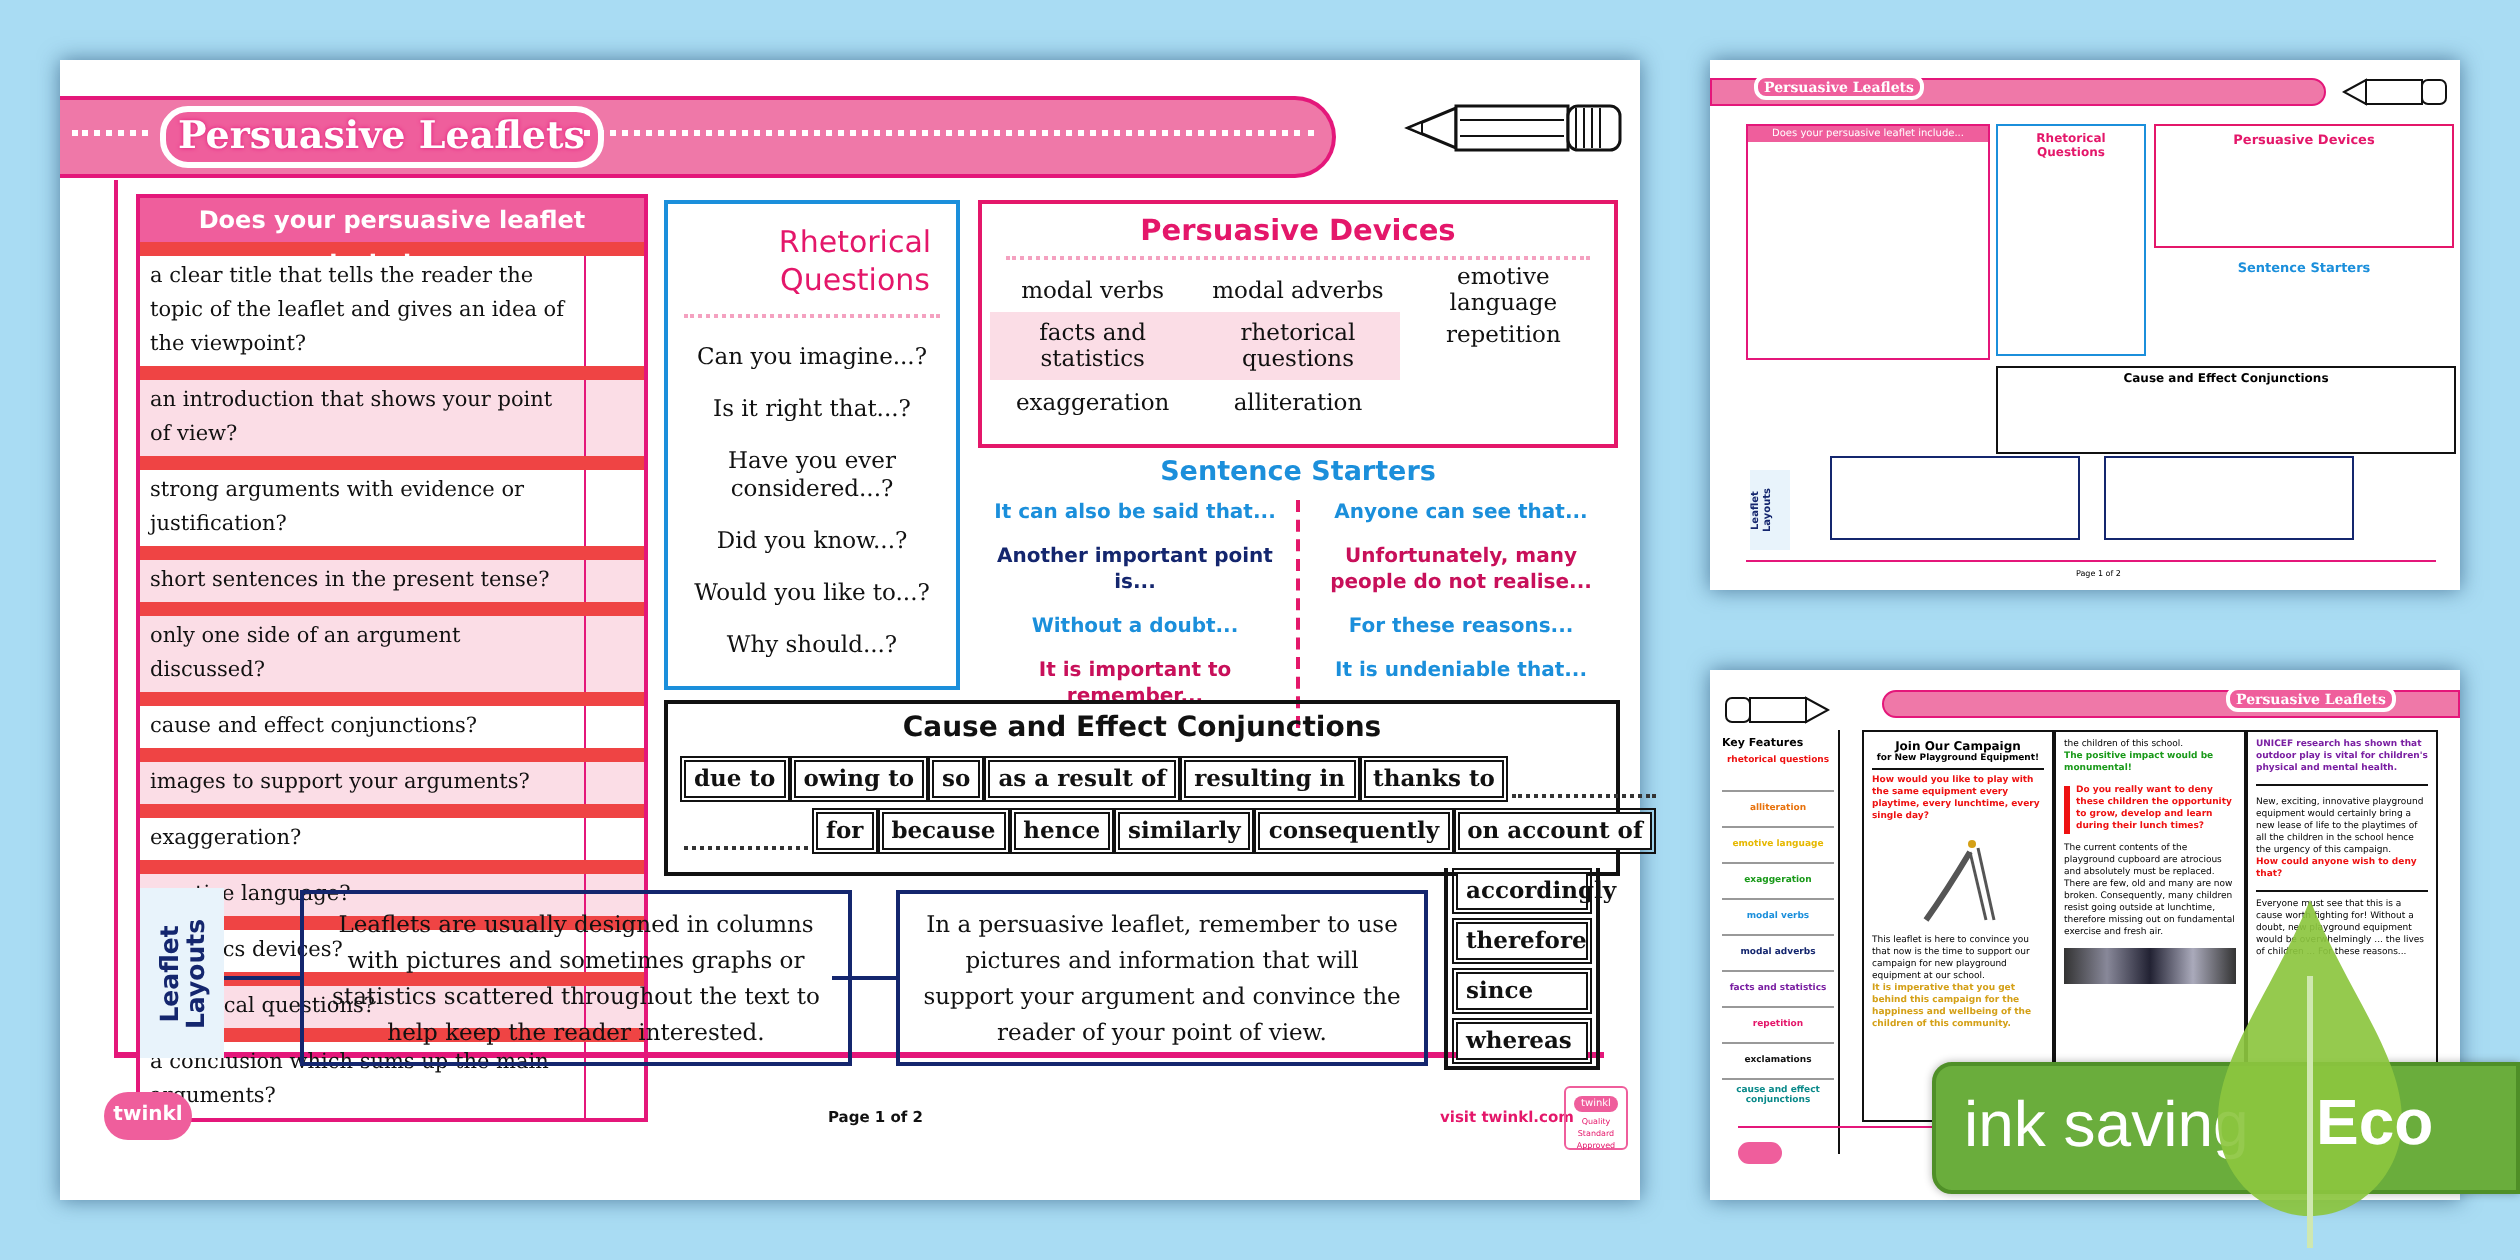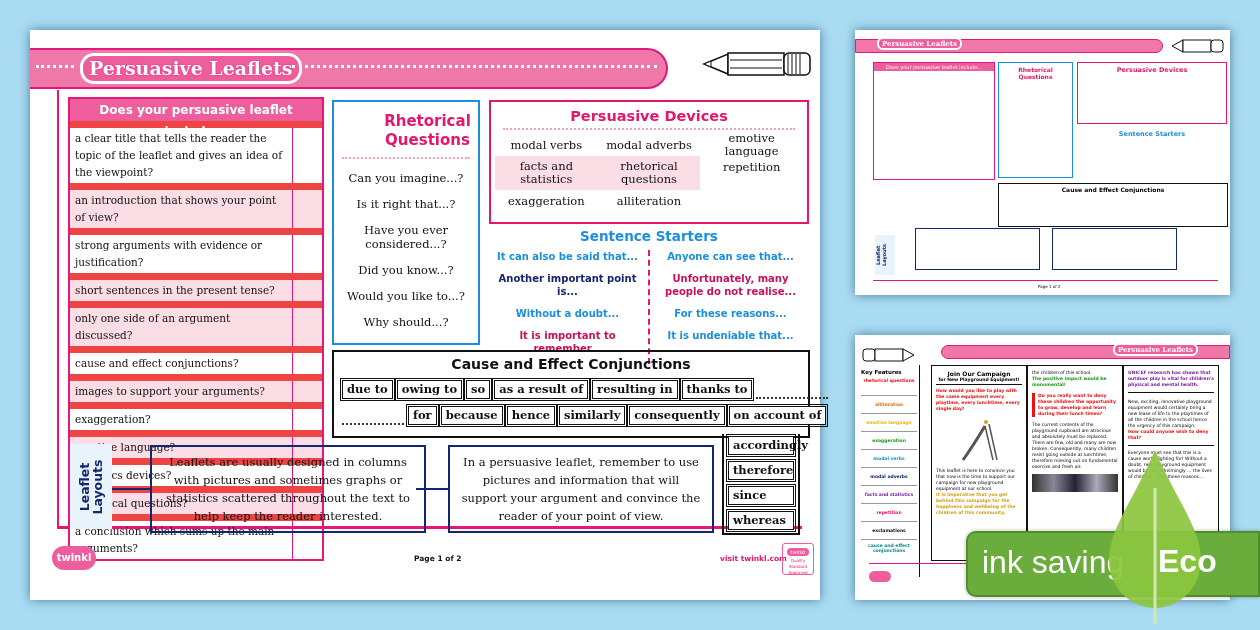--- a/index.html
+++ b/index.html
@@ -52,21 +52,21 @@
   .checklist .row { display: flex; border-top: 7px solid #ef4444; }
   .checklist .row .txt { flex: 1; font-size: 10.5px; line-height: 17px; padding: 2px 5px; color: #111; font-family: "DejaVu Serif", serif; }
   .checklist .row .box { width: 30px; border-left: 1px solid #e4177a; }
   .checklist .row.alt { background: #fbdde6; }
 
   
   .rhet {
     position: absolute; left: 302px; top: 70px; width: 148px; height: 245px;
     border: 2px solid #1b8fdb; text-align: center;
   }
-  .rhet .h { color: #e4176a; font-weight: bold; font-size: 15px; line-height: 19px; margin-top: 10px; margin-left: 43px; }
+  .rhet .h { color: #e4176a; font-weight: normal; font-size: 15px; line-height: 19px; margin-top: 10px; margin-left: 43px; }
   .wavy { height: 4px; margin: 7px 8px 10px; border-top: 2px dotted #f4a1c0; }
   .rhet .q { font-size: 11.5px; color: #111; margin: 0 0 12px; line-height: 14px; font-family: "DejaVu Serif", serif; }
 
   
   .devices {
     position: absolute; left: 459px; top: 70px; width: 320px; height: 124px;
     border: 2px solid #e4176a; text-align: center;
   }
   .devices .h { color: #e4176a; font-weight: bold; font-size: 14.5px; margin-top: 6px; }
   .devices .grid { display: grid; grid-template-columns: 1fr 1fr 1fr; margin: 0 4px; }

